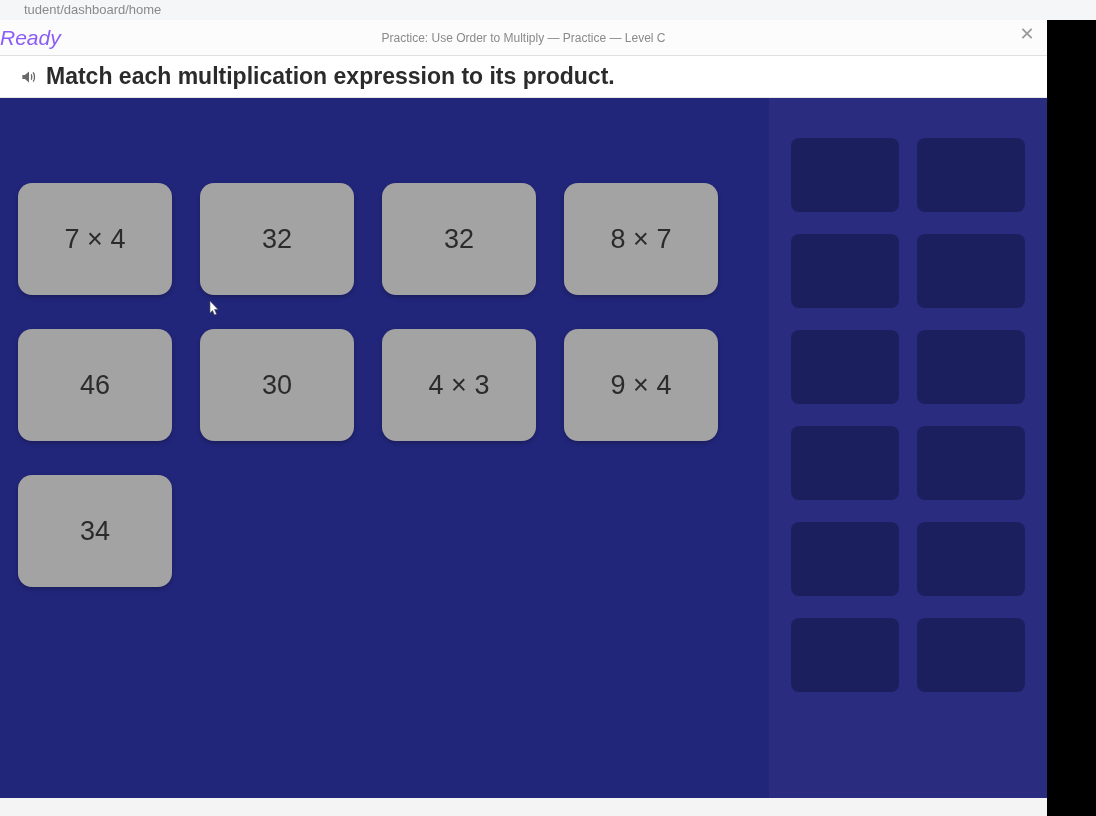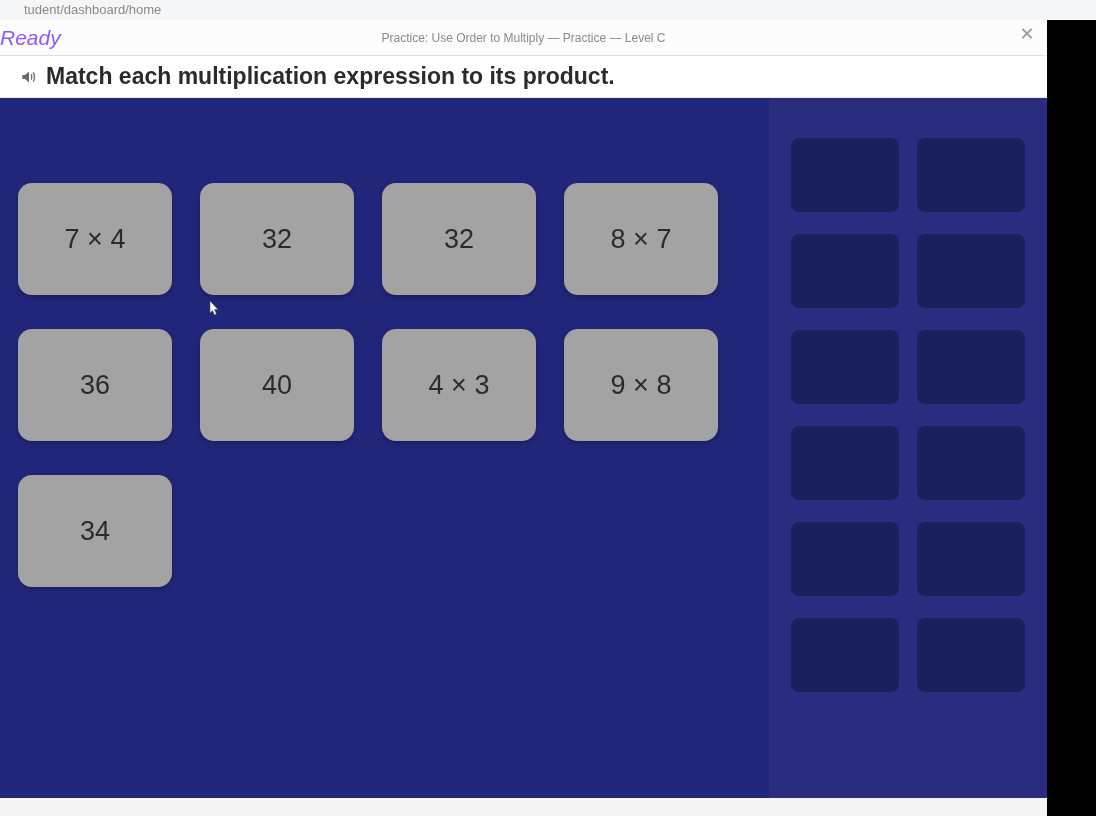--- a/index.html
+++ b/index.html
@@ -178,24 +178,24 @@
   <div class="instruction-text">Match each multiplication expression to its product.</div>
 </div>
 
 <div class="game-area">
   <div class="main-panel">
     <div class="card-grid">
       <div class="card">7 × 4</div>
       <div class="card">32</div>
       <div class="card">32</div>
       <div class="card">8 × 7</div>
-      <div class="card">36</div>
-      <div class="card">40</div>
+      <div class="card">46</div>
+      <div class="card">30</div>
       <div class="card">4 × 3</div>
-      <div class="card">9 × 8</div>
+      <div class="card">9 × 4</div>
       <div class="card">34</div>
     </div>
     <div class="cursor">
       <svg width="14" height="18" viewBox="0 0 14 18">
         <path d="M4 0 L4 12 L6.5 9.5 L8.5 14 L10.5 13 L8.5 8.5 L12 8.5 Z" fill="#ffffff" stroke="#555" stroke-width="0.6"></path>
       </svg>
     </div>
   </div>
   <div class="side-panel">
     <div class="drop-slot"></div>

